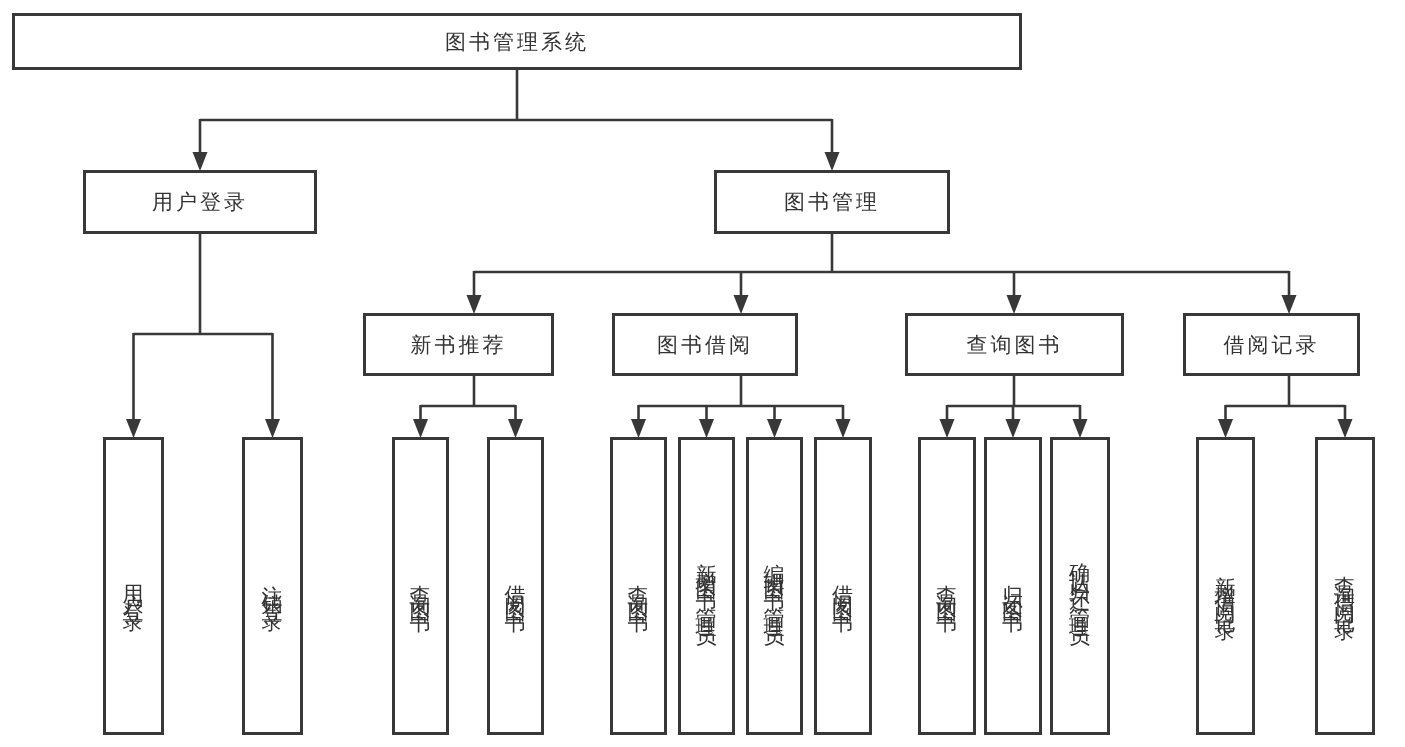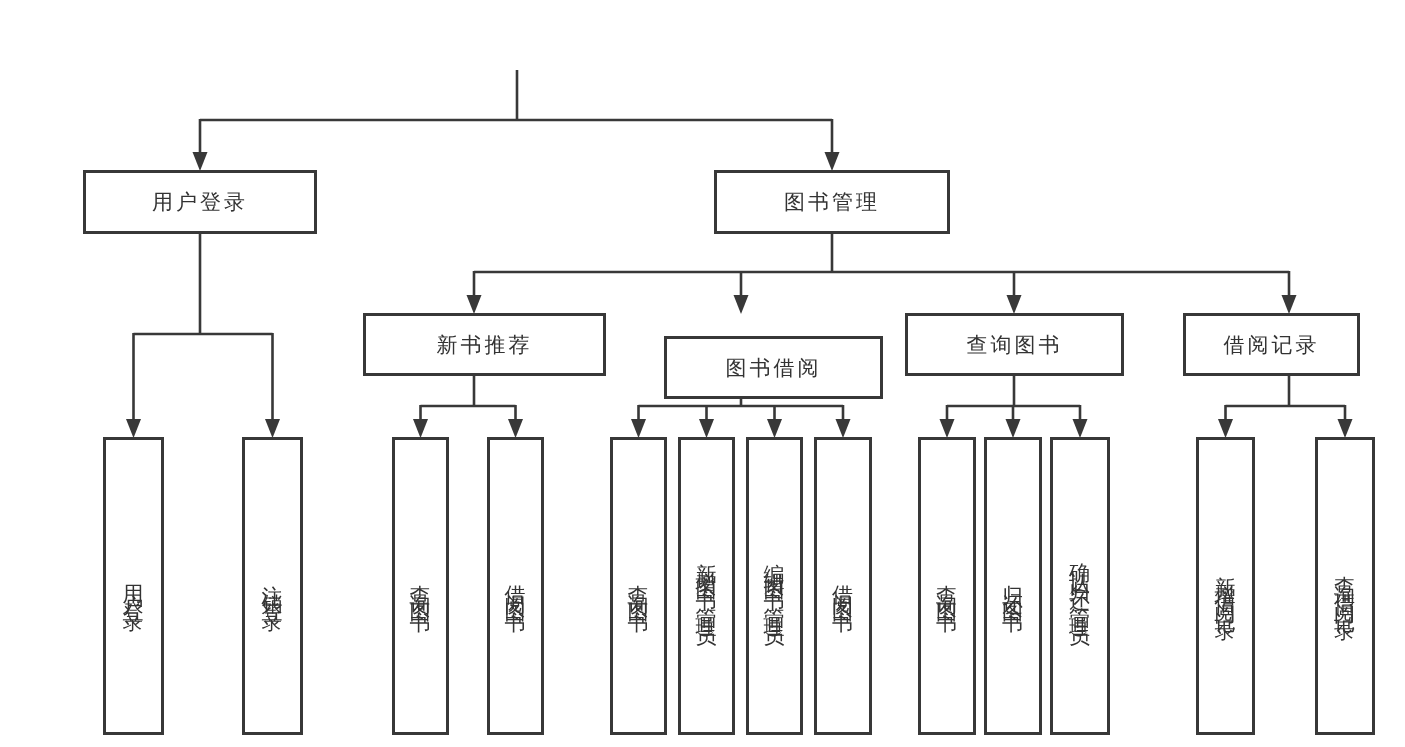--- a/index.html
+++ b/index.html
@@ -88,32 +88,35 @@
         <polygon points="774.5,438 767,419 782,419"></polygon>
         <polygon points="843,438 835.5,419 850.5,419"></polygon>
         <polygon points="947,438 939.5,419 954.5,419"></polygon>
         <polygon points="1013,438 1005.5,419 1020.5,419"></polygon>
         <polygon points="1080,438 1072.5,419 1087.5,419"></polygon>
         <polygon points="1225.5,438 1218,419 1233,419"></polygon>
         <polygon points="1345,438 1337.5,419 1352.5,419"></polygon>
       </g>
   </svg>
 
+  <div class="box lvl1">
+    <span class="h-label">图书管理系统</span>
+  </div>
 
   <div class="box lvl2" style="left:83px; width:234px;">
     <span class="h-label">用户登录</span>
   </div>
   <div class="box lvl2" style="left:714px; width:236px;">
     <span class="h-label">图书管理</span>
   </div>
 
-  <div class="box lvl3" style="left:363px; width:243px;text-align:right;">
+  <div class="box lvl3" style="left:363px; width:191px;text-align:right;">
     <span class="h-label">新书推荐</span>
   </div>
-  <div class="box lvl3" style="left:664px; width:219px;margin-top:23px;">
+  <div class="box lvl3" style="left:612px; width:186px;">
     <span class="h-label">图书借阅</span>
   </div>
   <div class="box lvl3" style="left:905px; width:219px;">
     <span class="h-label">查询图书</span>
   </div>
   <div class="box lvl3" style="left:1183px; width:177px;">
     <span class="h-label">借阅记录</span>
   </div>
 
   <div class="box leaf" style="left:103px; width:61px;">

